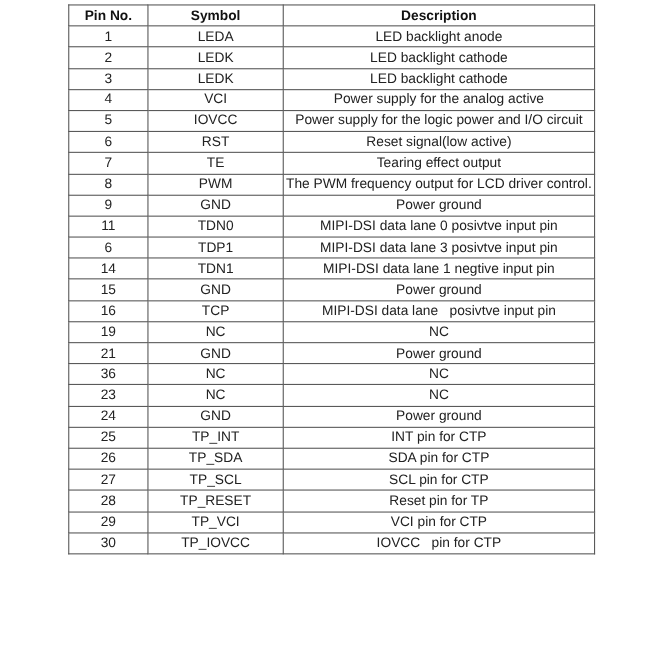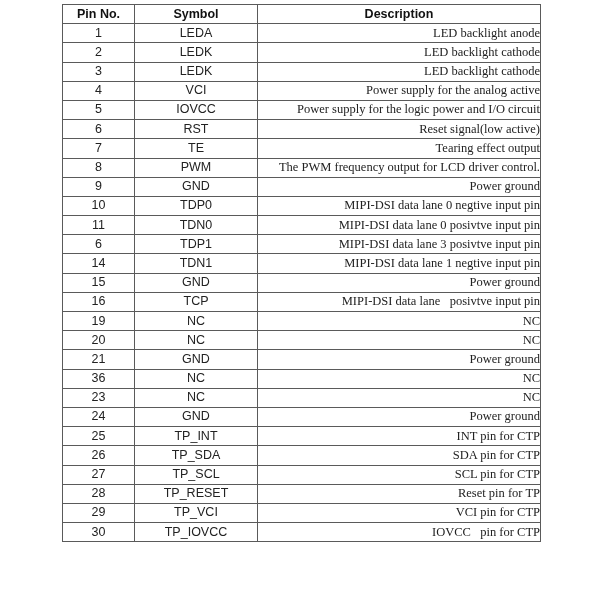--- a/index.html
+++ b/index.html
@@ -41,24 +41,23 @@
     color: #111111;
     text-align: center;
   }
   .col-pin    { width: 72px; }
   .col-symbol { width: 123px; }
   .col-desc   { width: 283px; }
   td.cell-pin, td.cell-symbol {
     text-align: center;
   }
   td.cell-desc {
-    text-align: right;
+    text-align: center;
     padding-left: 5px;
     white-space: pre-wrap;
-    font-family: Liberation Serif, serif;
   }
 </style>
 </head>
 <body>
 
 <div class="page">
   <table class="pin-table">
     <colgroup>
       <col class="col-pin">
       <col class="col-symbol">
@@ -111,25 +110,20 @@
           <td class="cell-pin">8</td>
           <td class="cell-symbol">PWM</td>
           <td class="cell-desc">The PWM frequency output for LCD driver control.</td>
         </tr>
         <tr>
           <td class="cell-pin">9</td>
           <td class="cell-symbol">GND</td>
           <td class="cell-desc">Power ground</td>
         </tr>
         <tr>
-          <td class="cell-pin">10</td>
-          <td class="cell-symbol">TDP0</td>
-          <td class="cell-desc">MIPI-DSI data lane 0 negtive input pin</td>
-        </tr>
-        <tr>
           <td class="cell-pin">11</td>
           <td class="cell-symbol">TDN0</td>
           <td class="cell-desc">MIPI-DSI data lane 0 posivtve input pin</td>
         </tr>
         <tr>
           <td class="cell-pin">6</td>
           <td class="cell-symbol">TDP1</td>
           <td class="cell-desc">MIPI-DSI data lane 3 posivtve input pin</td>
         </tr>
         <tr>
@@ -142,25 +136,20 @@
           <td class="cell-symbol">GND</td>
           <td class="cell-desc">Power ground</td>
         </tr>
         <tr>
           <td class="cell-pin">16</td>
           <td class="cell-symbol">TCP</td>
           <td class="cell-desc">MIPI-DSI data lane   posivtve input pin</td>
         </tr>
         <tr>
           <td class="cell-pin">19</td>
-          <td class="cell-symbol">NC</td>
-          <td class="cell-desc">NC</td>
-        </tr>
-        <tr>
-          <td class="cell-pin">20</td>
           <td class="cell-symbol">NC</td>
           <td class="cell-desc">NC</td>
         </tr>
         <tr>
           <td class="cell-pin">21</td>
           <td class="cell-symbol">GND</td>
           <td class="cell-desc">Power ground</td>
         </tr>
         <tr>
           <td class="cell-pin">36</td>

